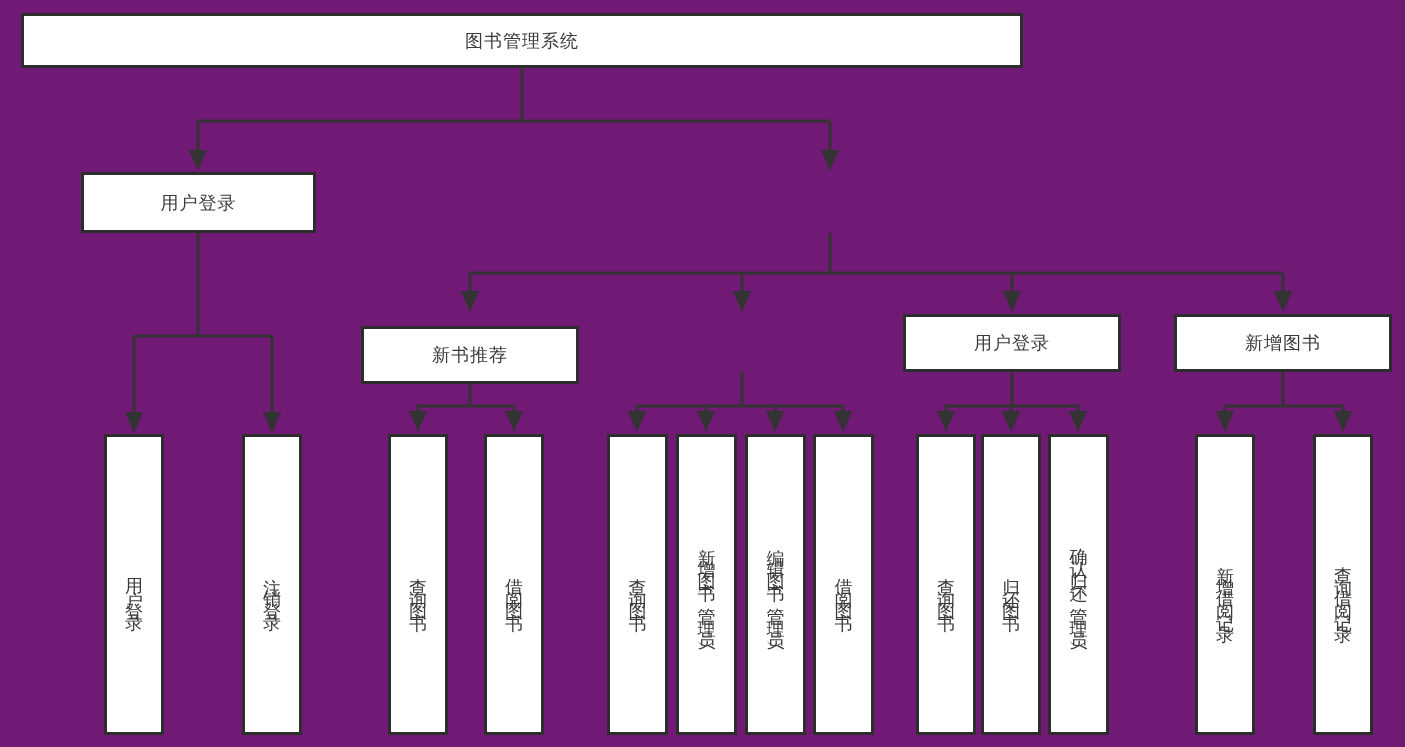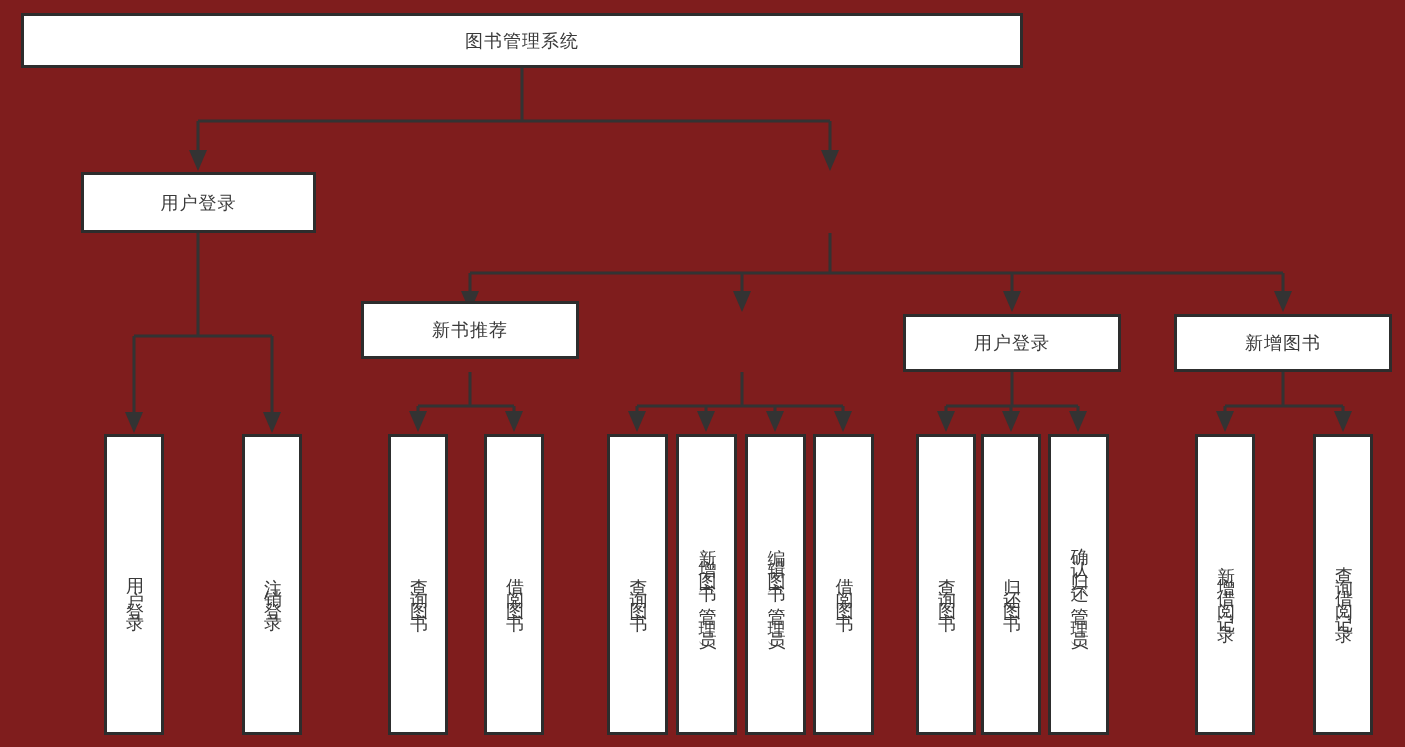--- a/index.html
+++ b/index.html
@@ -1,20 +1,20 @@
 <!DOCTYPE html>
 <html><head>
 <meta charset="utf-8">
 <style>
   html,body{margin:0;padding:0;background:#ffffff;}
   .stage{
     position:relative;
     width:1405px;height:747px;
-    background:#7f1d1d;
-    font-family:Liberation Mono, monospace;
+    background:#701a75;
+    font-family:Liberation Sans, sans-serif;
     overflow:hidden;
   }
   .connectors{
     position:absolute;left:0;top:0;width:1405px;height:747px;
   }
   .box{
     position:absolute;
     box-sizing:border-box;
     background:#ffffff;
     border:3px solid #2d2d2d;
@@ -86,21 +86,21 @@
       <polygon points="1069,411 1087,411 1078,432"></polygon>
       <polygon points="1216,411 1234,411 1225,432"></polygon>
       <polygon points="1334,411 1352,411 1343,432"></polygon>
     </g>
   </svg>
 
   <div class="box" style="left:21px;top:13px;width:1002px;height:55px">图书管理系统</div>
 
   <div class="box" style="left:81px;top:172px;width:235px;height:61px">用户登录</div>
 
-  <div class="box" style="left:361px;top:301px;width:218px;height:58px">新书推荐</div>
+  <div class="box" style="left:361px;top:326px;width:218px;height:58px">新书推荐</div>
   <div class="box" style="left:903px;top:314px;width:218px;height:58px">用户登录</div>
   <div class="box" style="left:1174px;top:314px;width:218px;height:58px">新增图书</div>
 
   <div class="box vbox" style="left:104px;top:434px;width:60px;height:301px">用户登录</div>
   <div class="box vbox" style="left:242px;top:434px;width:60px;height:301px">注销登录</div>
 
   <div class="box vbox" style="left:388px;top:434px;width:60px;height:301px">查询图书</div>
   <div class="box vbox" style="left:484px;top:434px;width:60px;height:301px">借阅图书</div>
 
   <div class="box vbox" style="left:607px;top:434px;width:61px;height:301px">查询图书</div>

